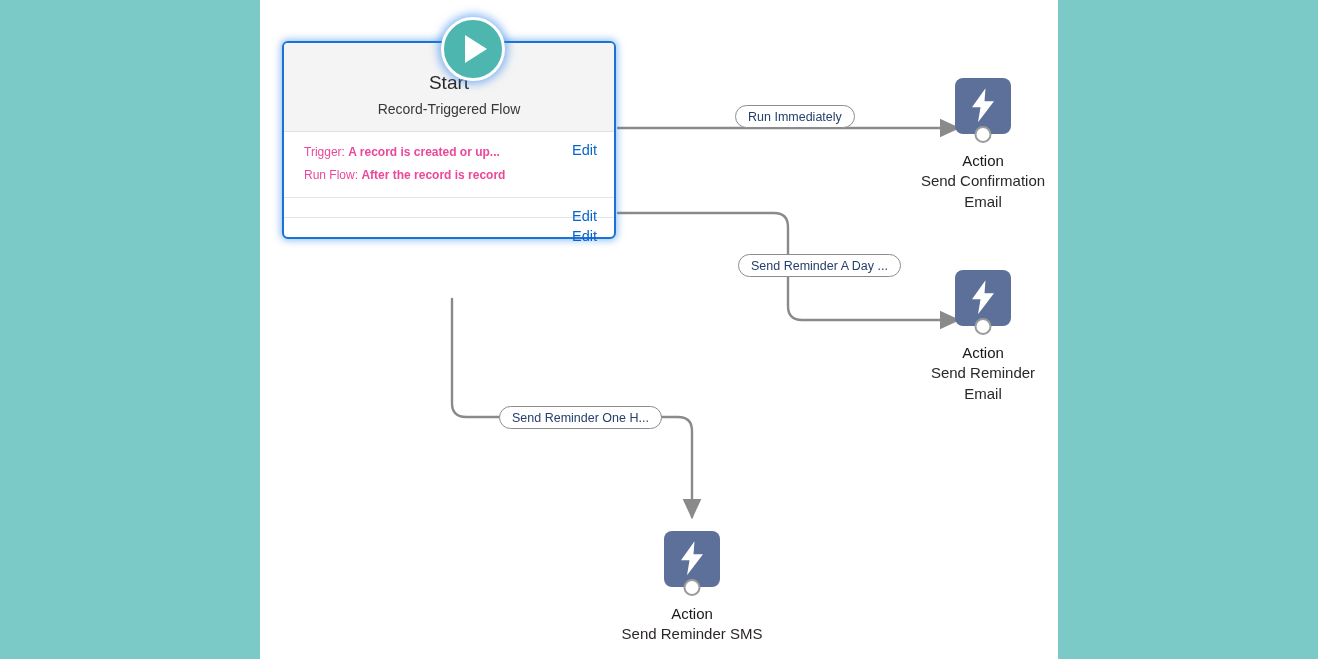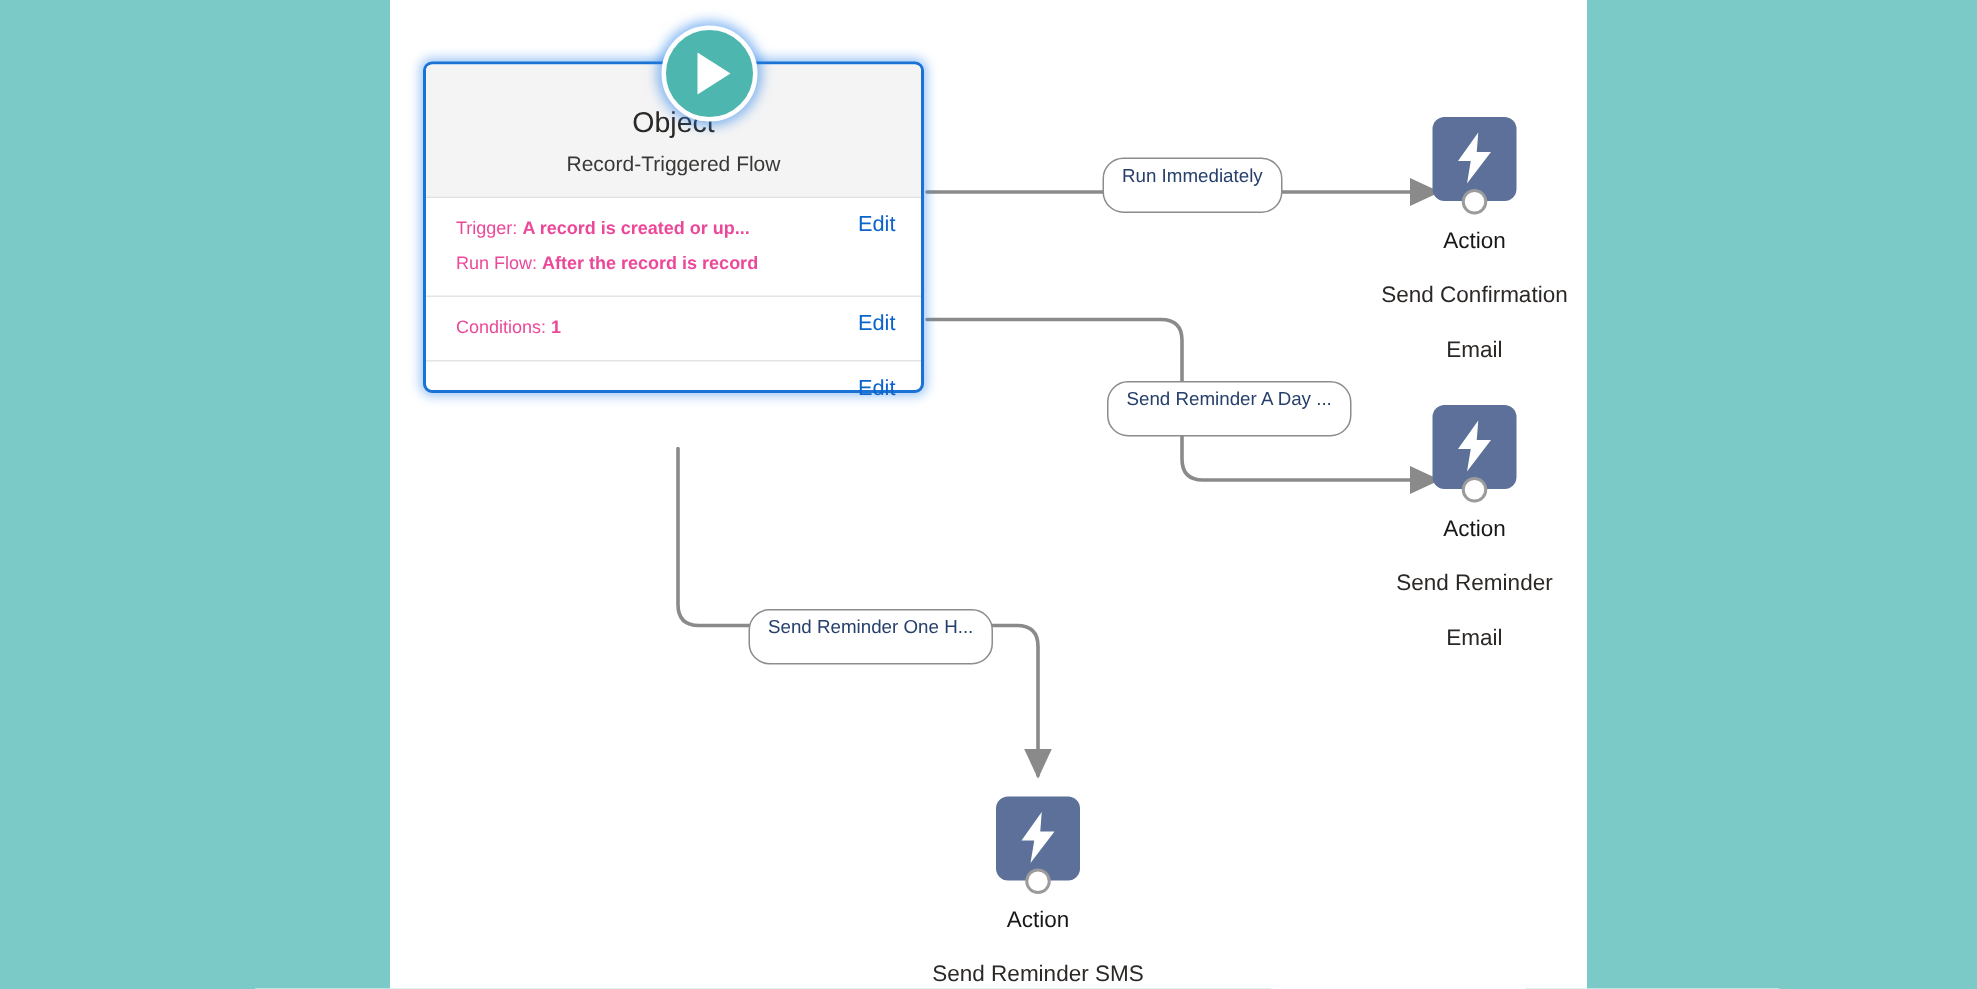--- a/index.html
+++ b/index.html
@@ -73,21 +73,21 @@
     border-left:22px solid #FFFFFF;
     margin-left:6px;
   }
 
   
   .pill{
     position:absolute;
     background:#FFFFFF;
     border:1px solid #8C8C8C;
     border-radius:14px;
-    height:37px;line-height:22px;
+    height:23px;line-height:22px;
     padding:0 12px;
     font-size:12.5px;color:#27406B;
     white-space:nowrap;
     box-sizing:border-box;
     cursor:pointer;
   }
 
   
   .action{
     position:absolute;width:150px;text-align:center;
@@ -106,21 +106,21 @@
     transform:translateX(-50%);
     width:17px;height:17px;border-radius:50%;
     background:#FFFFFF;border:2px solid #9B9B9B;
     box-sizing:border-box;
   }
   .action-kind{
     margin-top:17px;font-size:15px;font-weight:normal;color:#181818;
     line-height:19px;
   }
   .action-label{
-    font-size:15px;color:#2B2826;line-height:20px;margin-top:17px;
+    font-size:15px;color:#2B2826;line-height:20px;margin-top:1px;
   }
 </style>
 </head>
 <body>
 
 <div id="canvas">
 
   <svg id="svg-layer" viewBox="0 0 798 659">
     <defs>
       <marker id="arrow" markerWidth="9" markerHeight="9" refX="7.5" refY="4.5" orient="auto">
@@ -135,41 +135,37 @@
 
       <path d="M192,299 L192,403 Q192,417 206,417 L418,417 Q432,417 432,431 L432,517" marker-end="url(#arrow)"></path>
     </g>
   </svg>
 
   <div class="start-card">
     <div class="play-btn">
       <span class="play-tri"></span>
     </div>
     <div class="start-header">
-      <div class="start-title">Object</div>
+      <div class="start-title">Start</div>
       <div class="start-sub">Record-Triggered Flow</div>
     </div>
 
     <div class="start-section">
       <div class="start-row">
         <span>Trigger:</span>
         <b>A record is created or up...</b>
       </div>
       <div class="start-row">
         <span>Run Flow:</span>
         <b>After the record is record</b>
       </div>
       <span class="edit-link">Edit</span>
     </div>
 
     <div class="start-section">
-      <div class="start-row">
-        <span>Conditions:</span>
-        <b>1</b>
-      </div>
       <span class="edit-link">Edit</span>
     </div>
 
     <div class="start-section">
       <span class="edit-link">Edit</span>
     </div>
   </div>
 
   <div class="pill" style="left:475px;top:105px;">Run Immediately</div>
   <div class="pill" style="left:478px;top:254px;">Send Reminder A Day ...</div>

